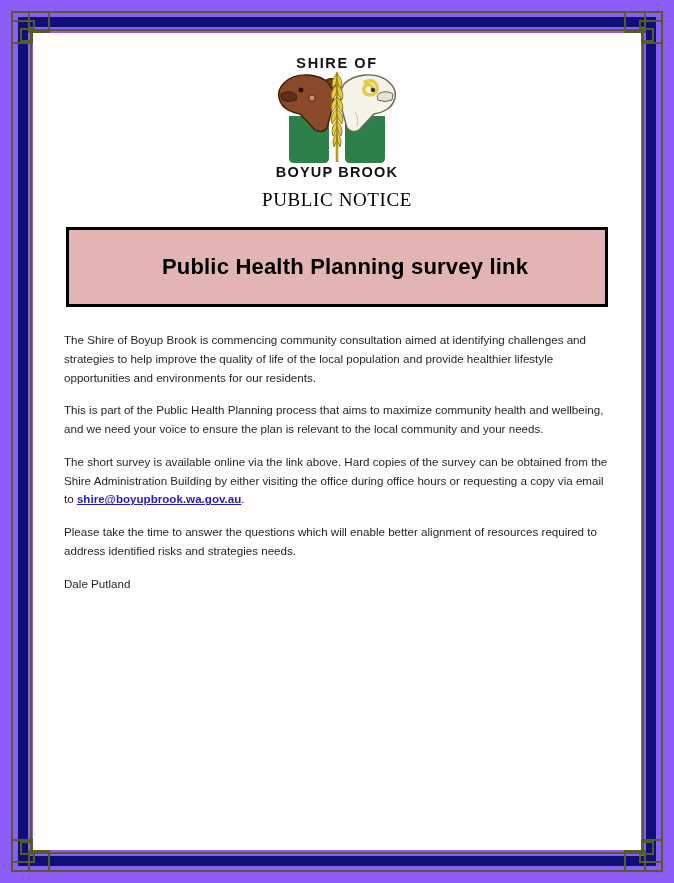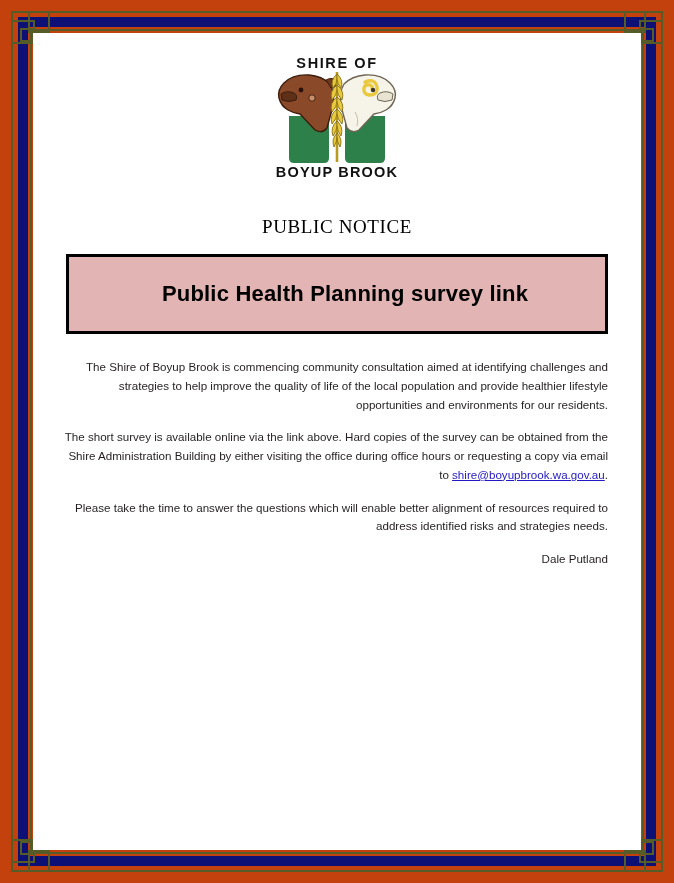--- a/index.html
+++ b/index.html
@@ -9,21 +9,21 @@
     padding: 0;
     background: #ffffff;
   }
   body {
     font-family: "Liberation Sans", sans-serif;
   }
   .page {
     position: relative;
     width: 674px;
     height: 883px;
-    background: #c2410c;
+    background: #8b5cf6;
     overflow: hidden;
   }
 
   
   .frame-olive-outer {
     position: absolute;
     left: 11px; top: 11px;
     width: 652px; height: 861px;
     border: 2px solid #555c28;
   }
@@ -84,21 +84,21 @@
     justify-content: center;
   }
   .logo { display: block; }
 
   .notice-heading {
     text-align: center;
     font-family: "Liberation Serif", serif;
     font-size: 19px;
     letter-spacing: 0.6px;
     color: #000000;
-    margin-top: 36px;
+    margin-top: 9px;
   }
 
   .title-box {
     margin: 16px 33px 0 33px;
     border: 3px solid #000000;
     background: #e2b4b4;
     height: 80px;
     display: flex;
     align-items: center;
     justify-content: center;
@@ -111,24 +111,25 @@
     text-align: center;
     letter-spacing: 0.2px;
   }
 
   .body-text {
     margin: 24px 33px 0 31px;
     font-size: 11.6px;
     color: #231f20;
     line-height: 1.62;
   }
-  .body-text p { margin: 0 0 14px 0; text-align: right; }
+  .body-text p { margin: 0 0 14px 0; }
   .email-link {
     color: #2219c4;
     text-decoration: underline;
+    font-weight: bold;
   }
   .sig { margin-bottom: 17px; }
 </style>
 </head>
 <body>
 
 <div class="page">
 
   <div class="frame-olive-outer"></div>
   <div class="frame-navy"></div>
@@ -204,20 +205,21 @@
     </div>
 
     <div class="notice-heading">PUBLIC NOTICE</div>
 
     <div class="title-box">
       <div class="title-box-text">Public Health Planning survey link</div>
     </div>
 
     <div class="body-text">
       <p>The Shire of Boyup Brook is commencing community consultation aimed at identifying challenges and strategies to help improve the quality of life of the local population and provide healthier lifestyle opportunities and environments for our residents.</p>
+      <p>This is part of the Public Health Planning process that aims to maximize community health and wellbeing, and we need your voice to ensure the plan is relevant to the local community and your needs.</p>
 
       <p><span>The short survey is available online via the link above.  Hard copies of the survey can be obtained from the Shire Administration Building by either visiting the office during office hours or requesting a copy via email to </span><a class="email-link" href="#">shire@boyupbrook.wa.gov.au</a><span>.</span></p>
 
       <p>Please take the time to answer the questions which will enable better alignment of resources required to address identified risks and strategies needs.</p>
 
       <p class="sig">Dale Putland</p>
     </div>
 
   </div>
 </div>

